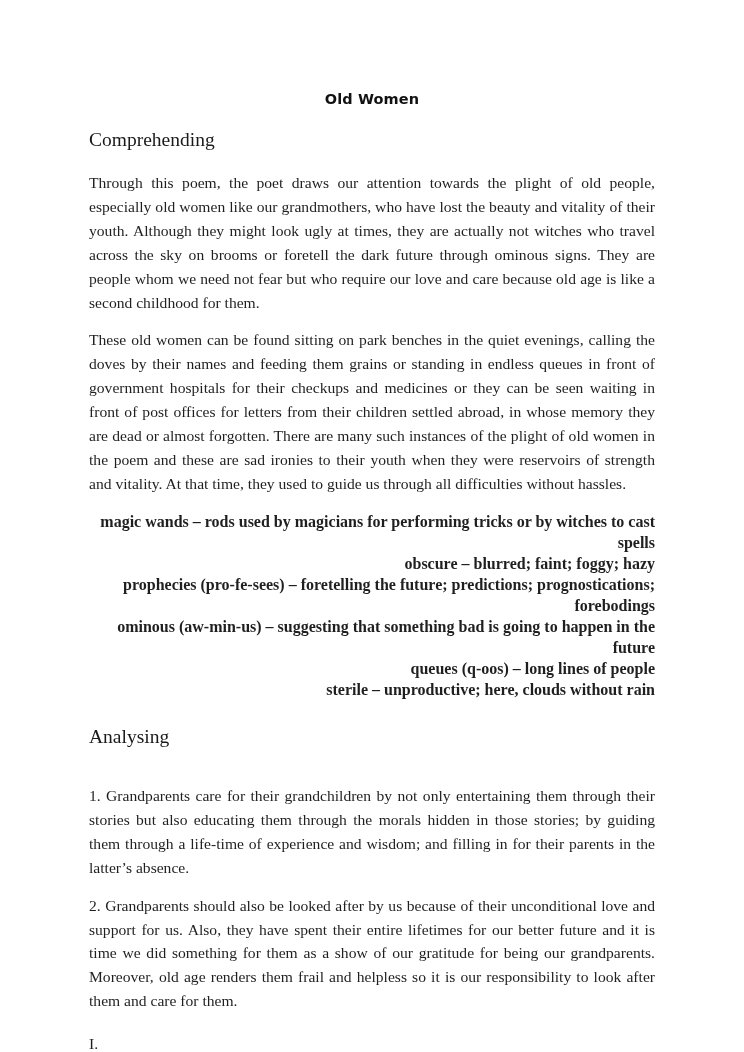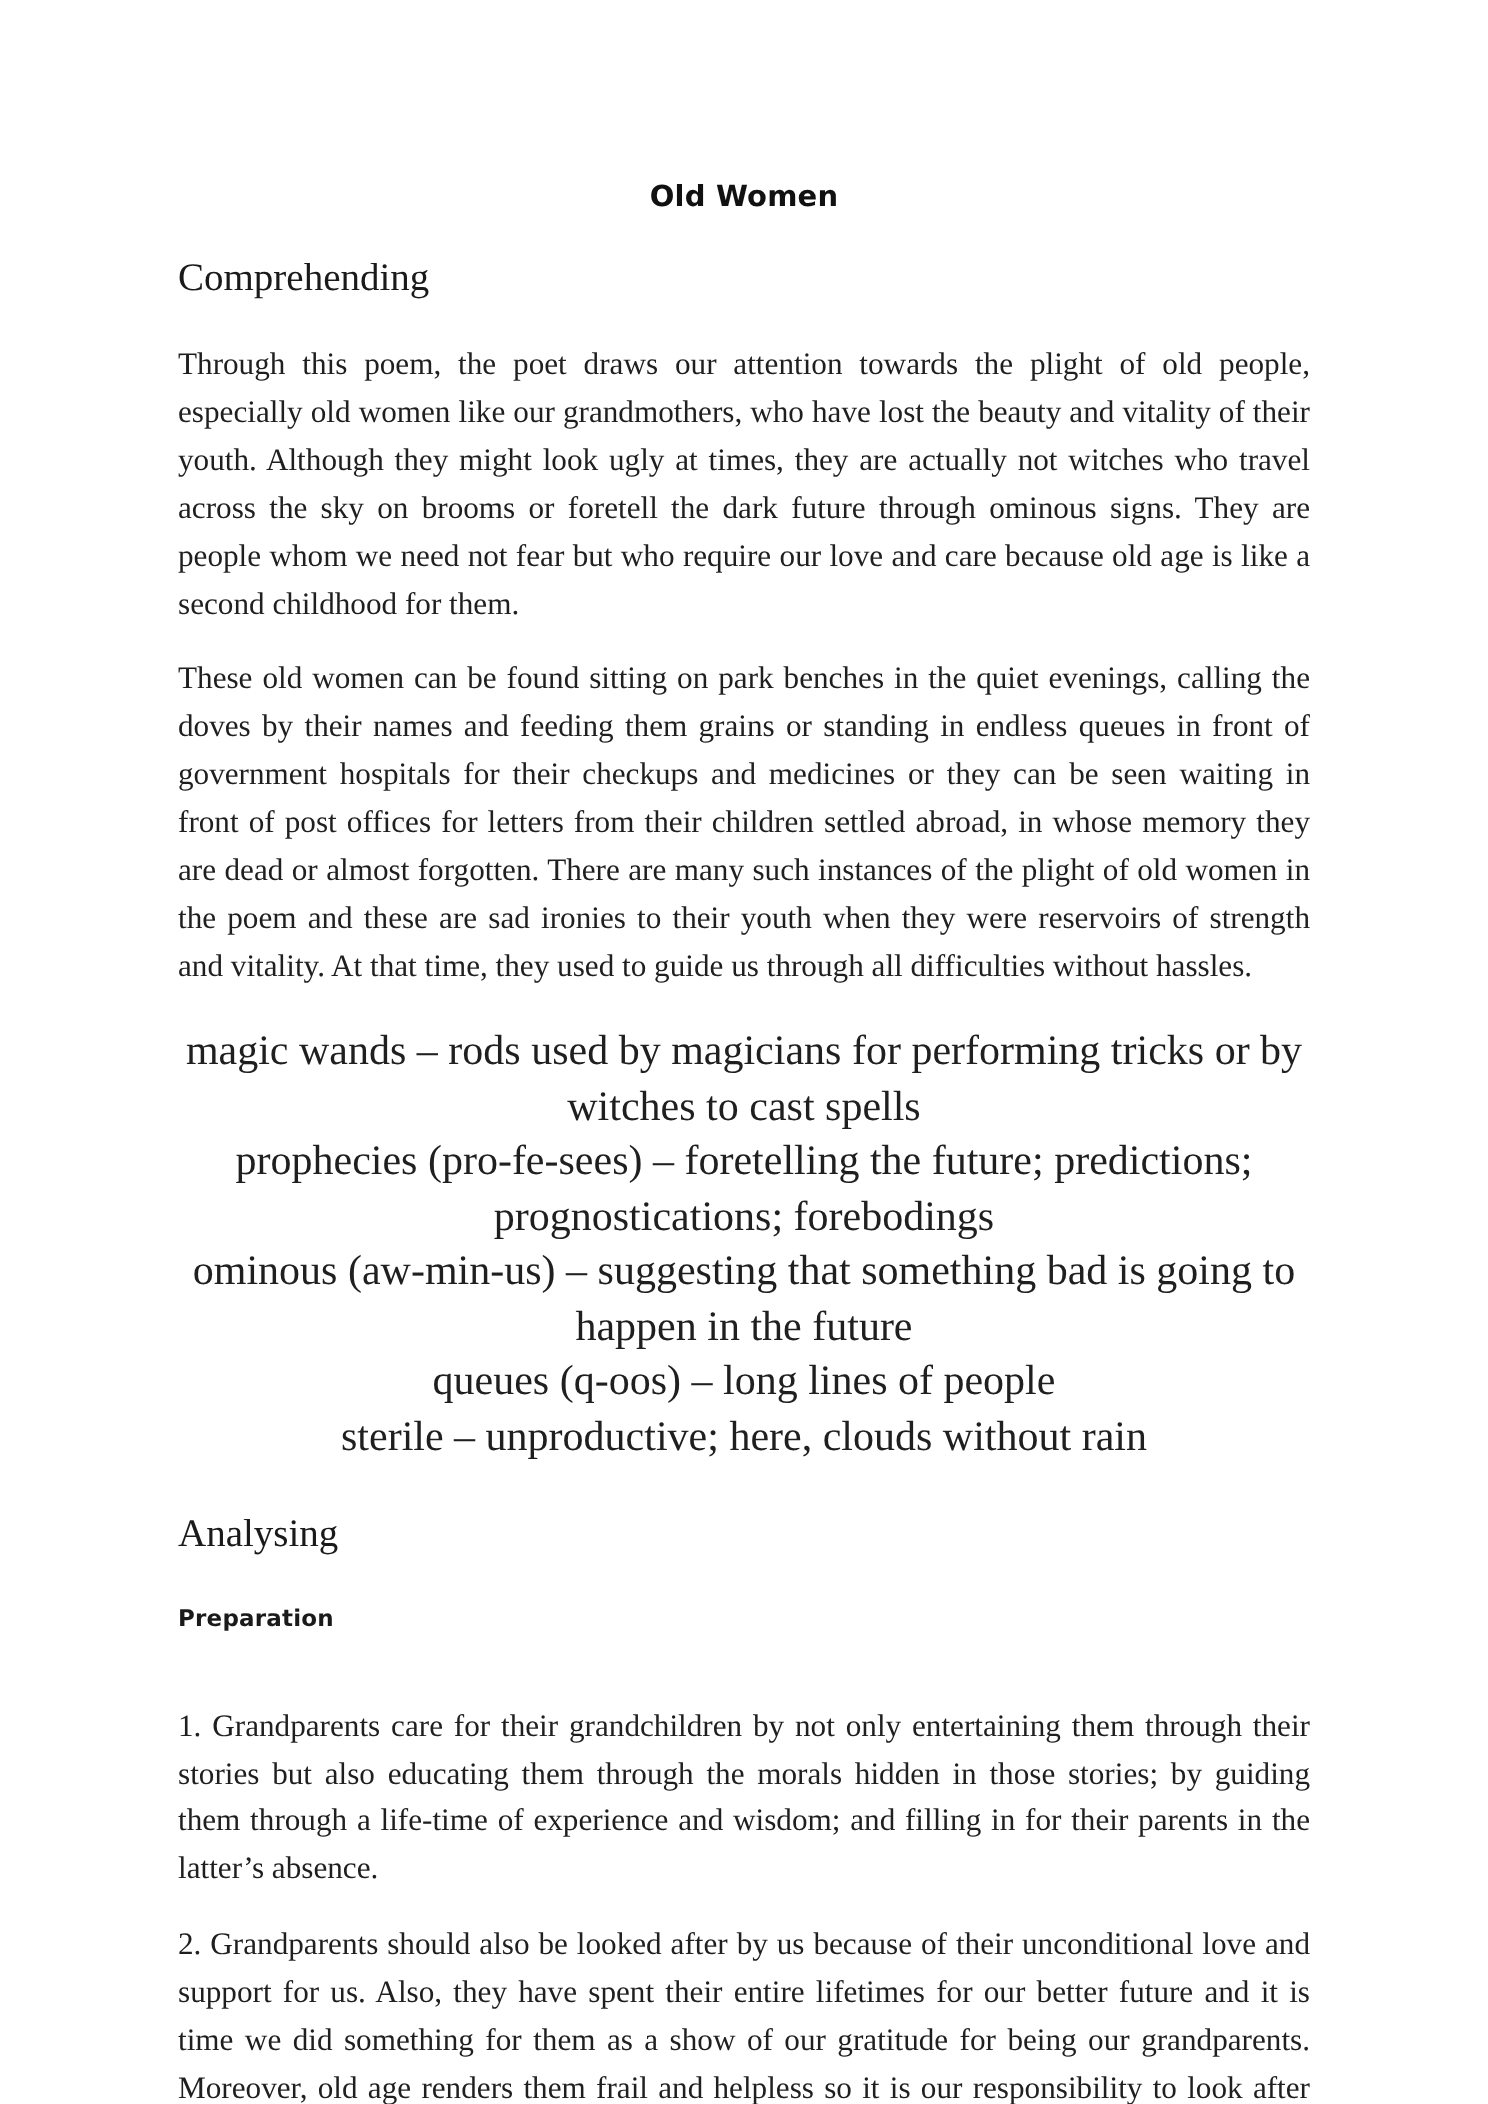--- a/index.html
+++ b/index.html
@@ -72,24 +72,25 @@
   .p-first { margin-top: 20px; }
   .p-prep-first { margin-top: 36px; }
 
   
   .glossary {
     margin: 0;
     padding: 17px 0 0 0;
     list-style: none;
   }
   .glossary li {
-    font-size: 21px;
+    font-size: 16px;
     line-height: 1.31;
-    text-align: center;
+    text-align: right;
     color: #1f1f1f;
+    font-weight: bold;
   }
 
   
   .roman-label {
     font-size: 15.6px;
     line-height: 1.4;
     margin: 0;
     padding-top: 20px;
     color: #1f1f1f;
   }
@@ -104,29 +105,29 @@
 
     <h2 class="section-heading h-comprehending">Comprehending</h2>
 
     <p class="para p-first">Through this poem, the poet draws our attention towards the plight of old people, especially old women like our grandmothers, who have lost the beauty and vitality of their youth. Although they might look ugly at times, they are actually not witches who travel across the sky on brooms or foretell the dark future through ominous signs. They are people whom we need not fear but who require our love and care because old age is like a second childhood for them.</p>
 
     <p class="para">These old women can be found sitting on park benches in the quiet evenings, calling the doves by their names and feeding them grains or standing in endless queues in front of government hospitals for their checkups and medicines or they can be seen waiting in front of post offices for letters from their children settled abroad, in whose memory they are dead or almost forgotten. There are many such instances of the plight of old women in the poem and these are sad ironies to their youth when they were reservoirs of strength and vitality. At that time, they used to guide us through all difficulties without hassles.</p>
 
 
     <ul class="glossary">
       <li>magic wands – rods used by magicians for performing tricks or by witches to cast spells</li>
+      <li>obscure – blurred; faint; foggy; hazy</li>
       <li>prophecies (pro-fe-sees) – foretelling the future; predictions; prognostications; forebodings</li>
       <li>ominous (aw-min-us) – suggesting that something bad is going to happen in the future</li>
       <li>queues (q-oos) – long lines of people</li>
       <li>sterile – unproductive; here, clouds without rain</li>
     </ul>
 
     <h2 class="section-heading h-analysing">Analysing</h2>
 
-    <h3 class="sub-heading">Preparation</h3>
 
     <p class="para p-prep-first">1. Grandparents care for their grandchildren by not only entertaining them through their stories but also educating them through the morals hidden in those stories; by guiding them through a life-time of experience and wisdom; and filling in for their parents in the latter’s absence.</p>
 
     <p class="para">2. Grandparents should also be looked after by us because of their unconditional love and support for us. Also, they have spent their entire lifetimes for our better future and it is time we did something for them as a show of our gratitude for being our grandparents. Moreover, old age renders them frail and helpless so it is our responsibility to look after them and care for them.</p>
 
     <p class="roman-label">I.</p>
 
   </div>
 </div>
 

